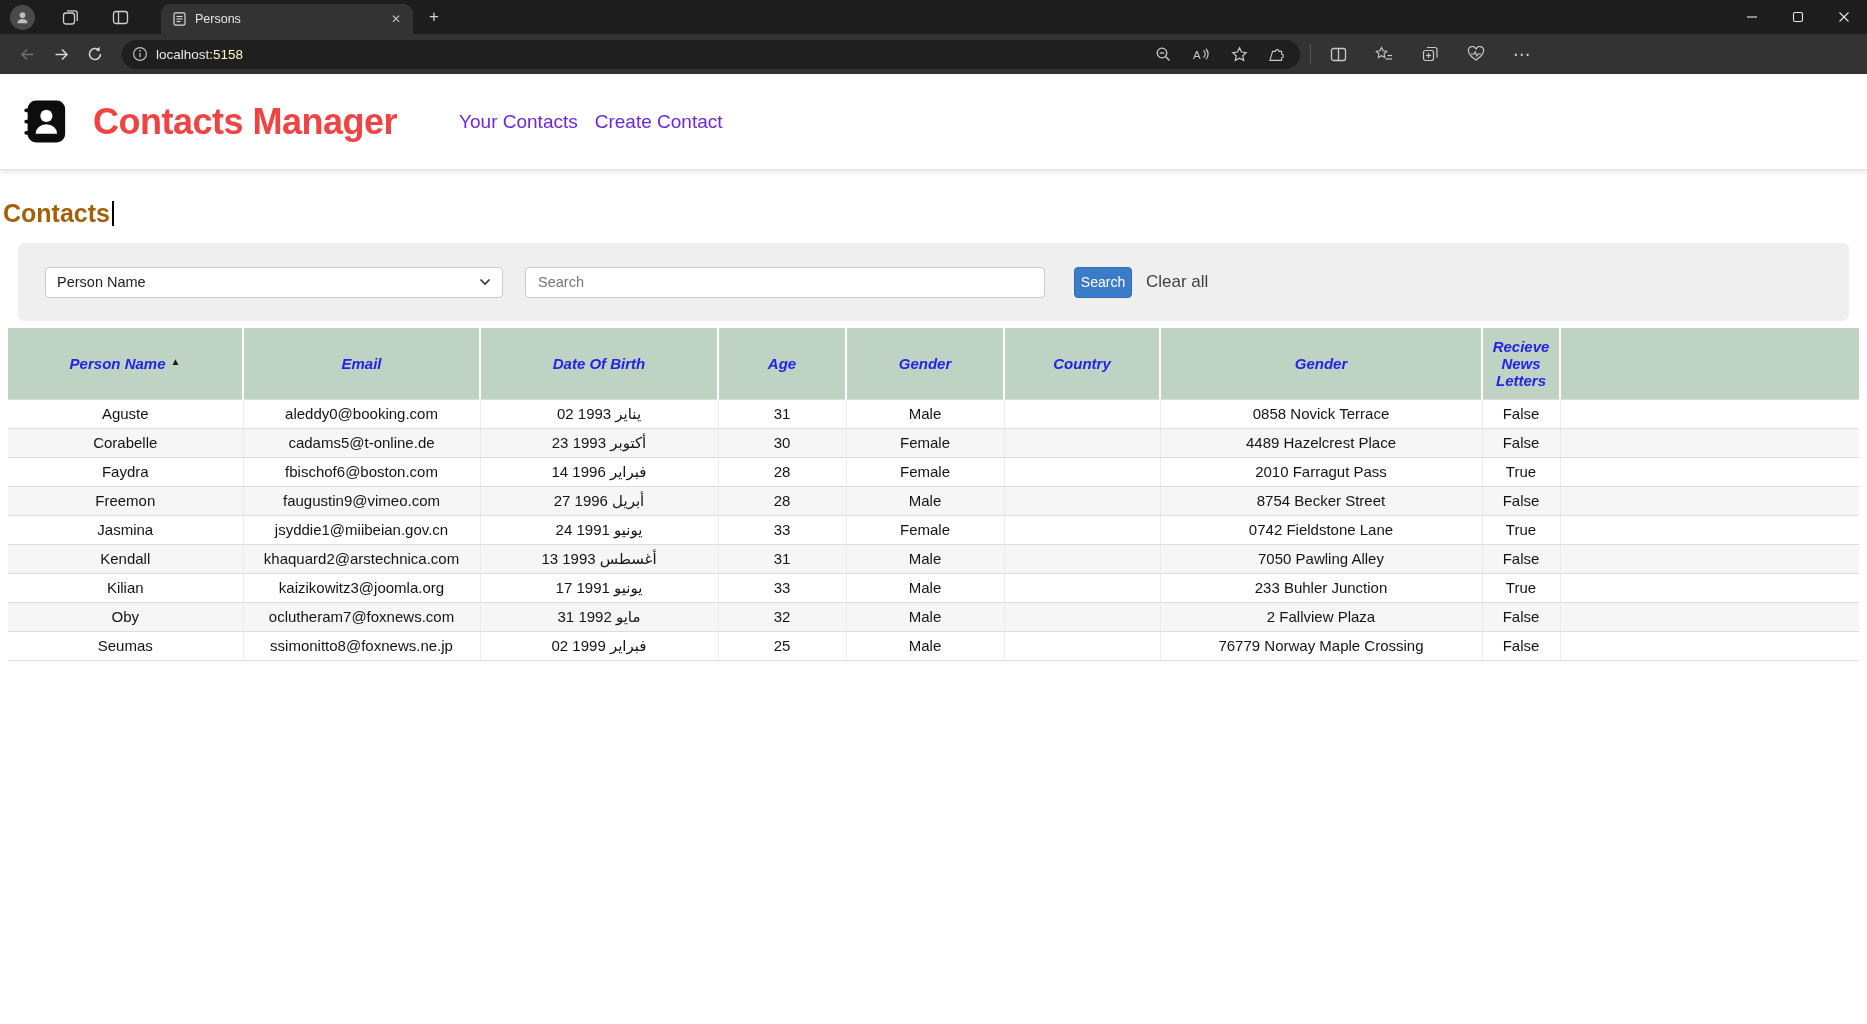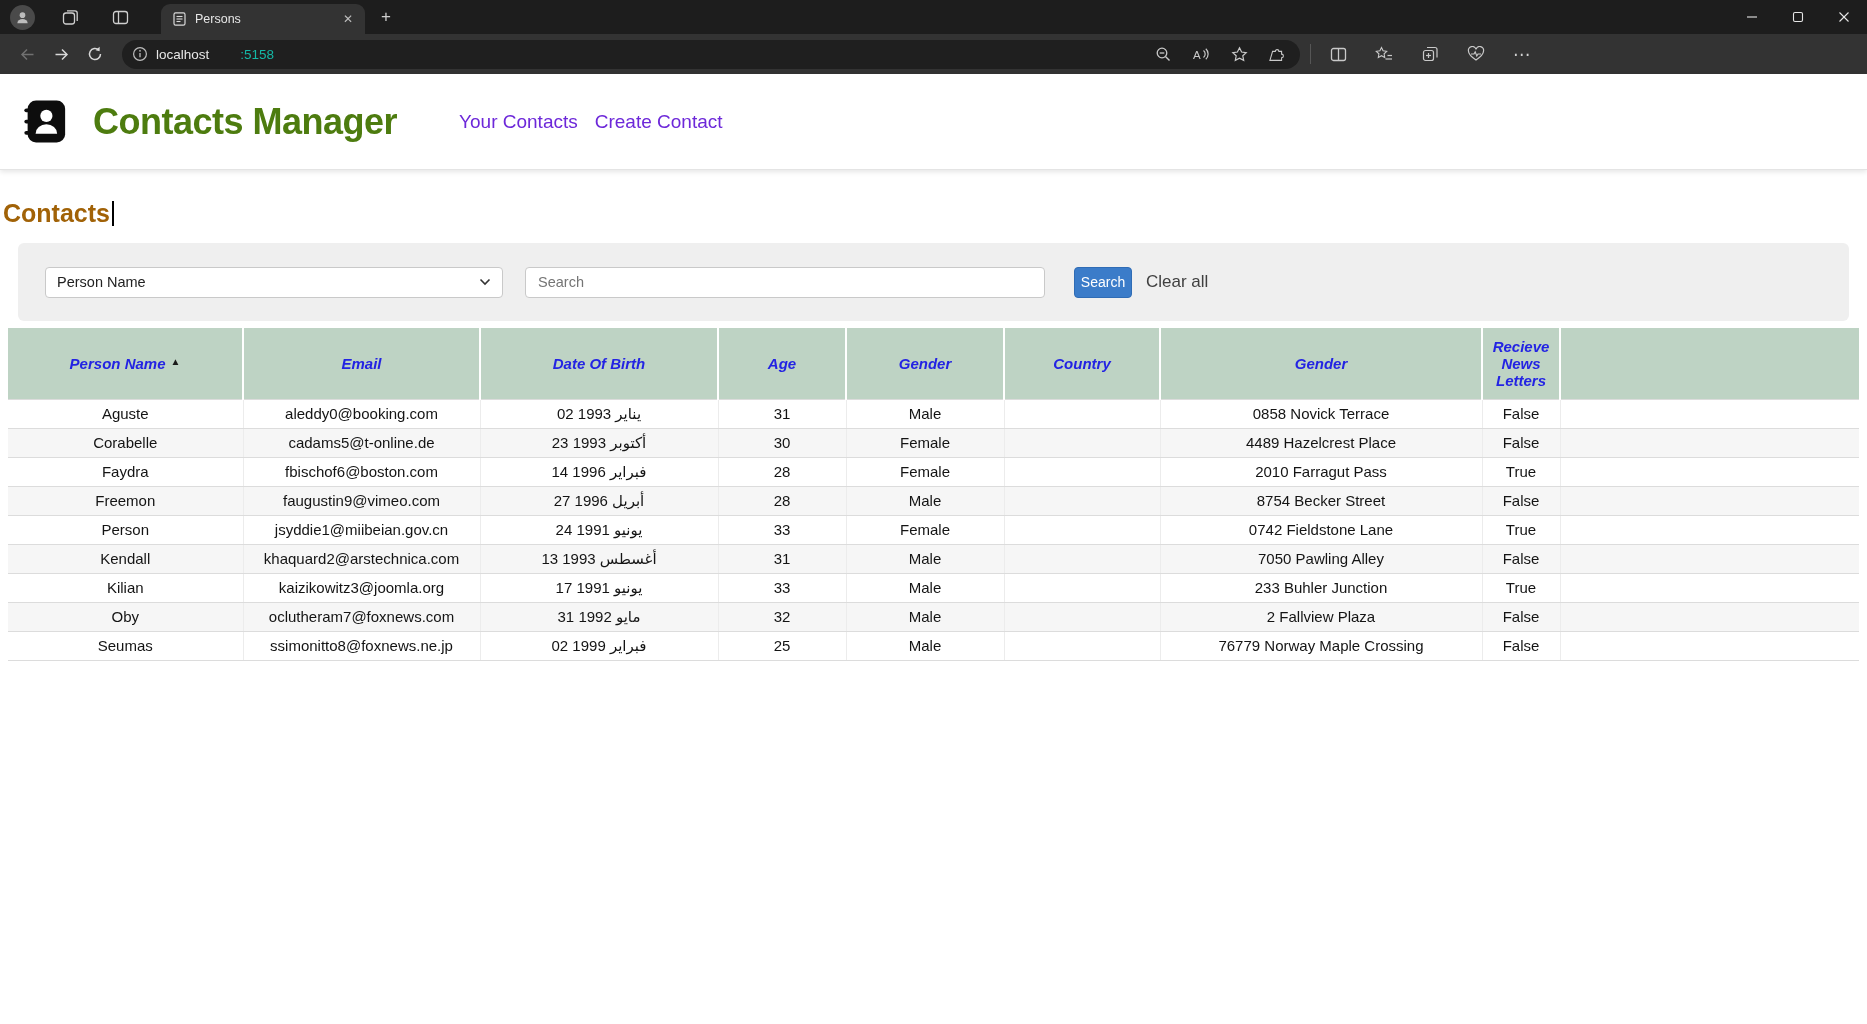--- a/index.html
+++ b/index.html
@@ -6,49 +6,49 @@
   html,body { width:1867px; height:1024px; overflow:hidden; background:#fff;
               font-family:"Liberation Sans","DejaVu Sans",sans-serif; }
 
   
   .titlebar { height:34px; background:#1d1d1d; display:flex; align-items:center; }
   .tb-left { display:flex; align-items:center; gap:20px; padding:0 14px 0 10px; }
   .avatar { width:25px; height:25px; border-radius:50%; background:#4a4a4a;
             display:flex; align-items:center; justify-content:center; cursor:pointer; }
   .tb-icon { width:30px; height:28px; display:flex; align-items:center; justify-content:center;
              border-radius:5px; cursor:pointer; }
-  .tab { align-self:flex-end; height:30px; width:204px; margin-left:12px; background:#333333;
+  .tab { align-self:flex-end; height:30px; width:252px; margin-left:12px; background:#333333;
          border-radius:9px 9px 0 0; display:flex; align-items:center; padding:0 8px 0 12px;
          color:#e6e6e6; font-size:12.5px; cursor:pointer; }
   .tab .tab-title { flex:1; margin-left:9px; white-space:nowrap; overflow:hidden; }
   .tab-close { width:18px; height:18px; border-radius:4px; display:flex; align-items:center;
                justify-content:center; color:#bdbdbd; font-size:12px; cursor:pointer; }
   .newtab { width:30px; height:28px; margin-left:6px; color:#cfcfcf; font-size:17px;
             display:flex; align-items:center; justify-content:center; border-radius:5px; cursor:pointer; }
   .win-controls { margin-left:auto; display:flex; height:100%; }
   .win-btn { width:46px; height:100%; display:flex; align-items:center; justify-content:center; cursor:pointer; }
 
   .navbar { height:40px; background:#333333; display:flex; align-items:center; padding:0 10px; }
   .nav-btn { width:34px; height:32px; display:flex; align-items:center; justify-content:center;
              border-radius:5px; cursor:pointer; flex:0 0 auto; }
   .address-pill { height:29px; background:#1f1f1f; border-radius:15px; margin-left:10px;
                   flex:0 1 1178px; display:flex; align-items:center; padding:0 8px 0 10px; min-width:0; }
   .addr-text { color:#e8e8e8; font-size:13.5px; margin-left:8px; white-space:nowrap; }
-  .addr-text .port { color:#14b8a6;margin-left:31px; }
+  .addr-text .port { color:#fef9c3; }
   .pill-right { margin-left:auto; display:flex; align-items:center; gap:8px; }
   .pill-icon { width:30px; height:25px; display:flex; align-items:center; justify-content:center;
                border-radius:5px; cursor:pointer; }
   .nav-divider { width:1px; height:20px; background:#565656; margin:0 10px; }
   .toolbar-right { display:flex; align-items:center; gap:12px; }
   .more-glyph { color:#d2d2d2; font-size:17px; letter-spacing:1px; }
 
   
   .app-header { height:96px; background:#fff; display:flex; align-items:center; padding-left:22px;
                 border-bottom:1px solid #e4e4e4; box-shadow:0 2px 5px rgba(0,0,0,0.10); position:relative; z-index:2; }
-  .brand { font-size:36px; font-weight:700; letter-spacing:-0.5px; color:#4d7c0f; margin-left:26px; }
+  .brand { font-size:36px; font-weight:700; letter-spacing:-0.5px; color:#ef4444; margin-left:26px; }
   .app-nav { display:flex; gap:17px; margin-left:62px; }
   .app-nav a { color:#6d28d9; font-size:19px; text-decoration:none; cursor:pointer; }
 
   
   .page-title { font-size:25px; font-weight:700; color:#a16207; margin:29px 0 0 3px; display:flex; align-items:center; }
   .caret { display:inline-block; width:2px; height:25px; background:#000; margin-left:2px;
            animation: blink 1.1s steps(1) infinite; }
   @keyframes blink { 50% { opacity:0; } }
 
   .filter-card { margin:15px 18px 0 18px; height:78px; background:#efefef; border-radius:6px;
@@ -331,21 +331,21 @@
     <td>faugustin9@vimeo.com</td>
     <td>27 أبريل 1996</td>
     <td>28</td>
     <td>Male</td>
     <td></td>
     <td>8754 Becker Street</td>
     <td>False</td>
     <td></td>
   </tr>
         <tr>
-    <td>Person</td>
+    <td>Jasmina</td>
     <td>jsyddie1@miibeian.gov.cn</td>
     <td>24 يونيو 1991</td>
     <td>33</td>
     <td>Female</td>
     <td></td>
     <td>0742 Fieldstone Lane</td>
     <td>True</td>
     <td></td>
   </tr>
         <tr>

